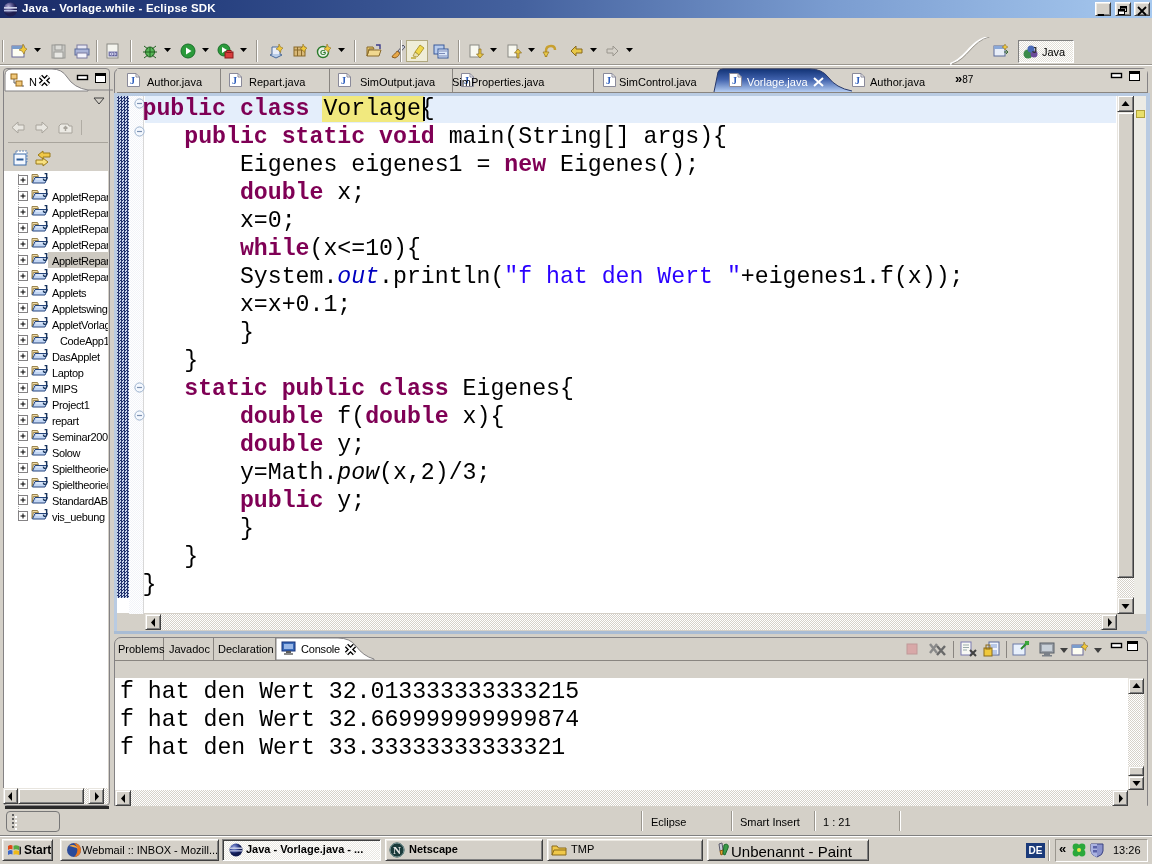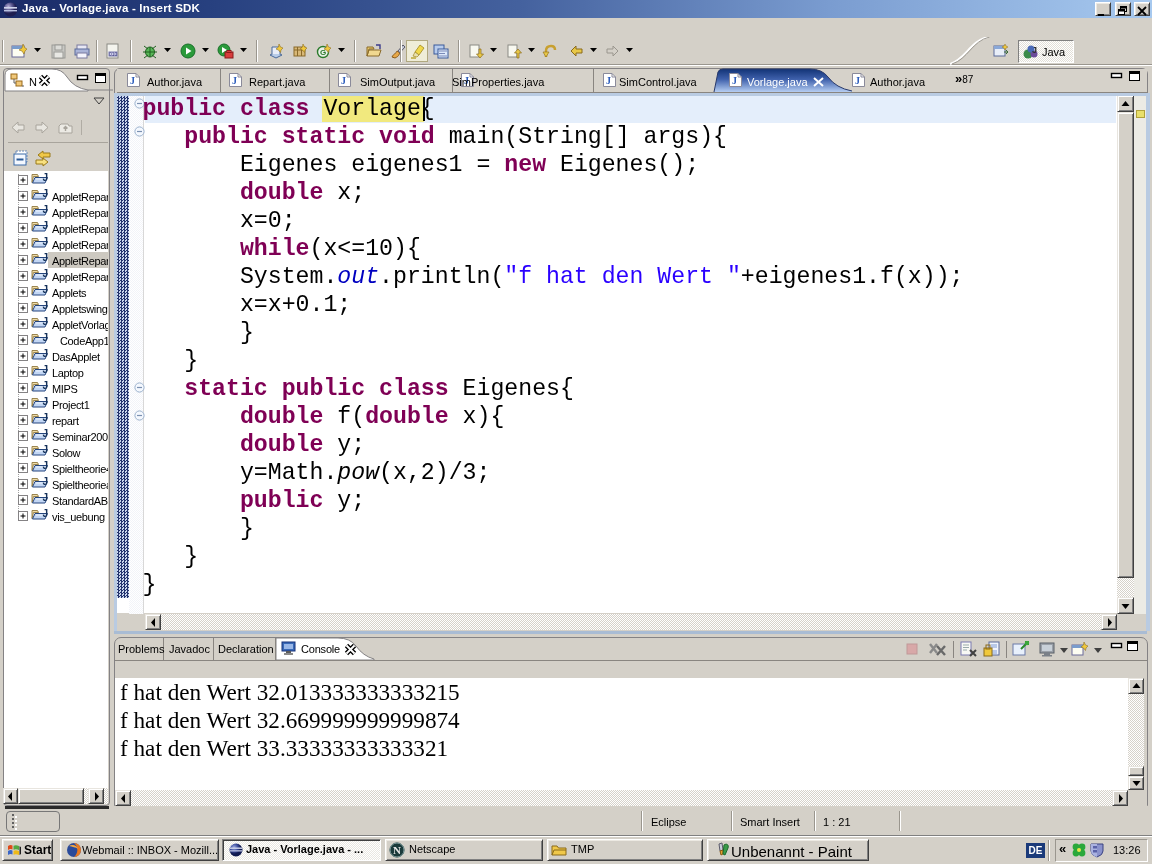--- a/index.html
+++ b/index.html
@@ -22,21 +22,21 @@
           <radialGradient id="ec" cx="35%" cy="30%">
             <stop offset="0%" stop-color="#b8b0d8"></stop>
             <stop offset="55%" stop-color="#5a5890"></stop>
             <stop offset="100%" stop-color="#1d1d50"></stop>
           </radialGradient>
         </defs>
         <circle cx="7.5" cy="7.5" r="7" fill="url(#ec)"></circle>
         <rect x="1" y="5" width="13" height="1.6" fill="#cfd4ec"></rect>
         <rect x="1" y="8" width="13" height="1.4" fill="#b8c0e0"></rect>
       </svg>
-      <div class="ab" style="left:22px;top:2px;font-size:11.5px;font-weight:bold;color:#fff;letter-spacing:.2px">Java - Vorlage.java - Insert SDK</div>
+      <div class="ab" style="left:22px;top:2px;font-size:11.5px;font-weight:bold;color:#fff;letter-spacing:.2px">Java - Vorlage.while - Eclipse SDK</div>
       <div class="ab raised" style="left:1095px;top:2px;width:16px;height:14px"><svg width="14" height="12">
           <rect x="2" y="9" width="6" height="2" fill="#000"></rect>
         </svg></div>
       <div class="ab raised" style="left:1115px;top:2px;width:16px;height:14px"><svg width="14" height="12">
           <rect x="4.5" y="1.5" width="6" height="5" fill="none" stroke="#000"></rect>
           <rect x="4.5" y="1.5" width="6" height="2" fill="#000"></rect>
           <rect x="2.5" y="4.5" width="6" height="5" fill="#fff" stroke="#000"></rect>
           <rect x="2.5" y="4.5" width="6" height="2" fill="#000"></rect>
         </svg></div>
       <div class="ab raised" style="left:1134px;top:2px;width:16px;height:14px"><svg width="14" height="12">
@@ -743,21 +743,21 @@
     <svg class="ab" style="left:1110px;top:642px" width="14" height="8">
       <rect x="1.5" y="1.5" width="10" height="4" fill="#fff" stroke="#000" stroke-width="1.4"></rect>
     </svg>
     <svg class="ab" style="left:1126px;top:640px" width="14" height="12">
       <rect x="1.5" y="1.5" width="10" height="9" fill="#fff" stroke="#000"></rect>
       <rect x="1.5" y="1.5" width="10" height="2.5" fill="#000"></rect>
     </svg>
     <div class="ab" style="left:115px;top:660px;width:1032px;height:1px;background:#898580"></div>
     <div class="ab" style="left:115px;top:661px;width:1032px;height:17px;background:#d4d0c8"></div>
     <div class="ab" style="left:115px;top:678px;width:1013px;height:112px;background:#fff"></div>
-    <div class="ab" style="left:120px;top:678px;font-family:Liberation Serif, serif;font-size:23.2px;line-height:28px;white-space:pre;color:#000">f hat den Wert 32.013333333333215
+    <div class="ab" style="left:120px;top:678px;font-family:Liberation Mono, monospace;font-size:23.2px;line-height:28px;white-space:pre;color:#000">f hat den Wert 32.013333333333215
 f hat den Wert 32.669999999999874
 f hat den Wert 33.33333333333321</div>
     <div class="ab sbtrack" style="left:1128px;top:678px;width:16px;height:112px"></div>
     <div class="ab sbbtn" style="left:1128px;top:678px;width:16px;height:16px">
       <svg width="9" height="8">
         <path d="M4.5 1 L0.5 6 L8.5 6 Z" fill="#000"></path>
       </svg>
     </div>
     <div class="ab thumb" style="left:1128px;top:766px;width:16px;height:10px"></div>
     <div class="ab sbbtn" style="left:1128px;top:776px;width:16px;height:14px">
@@ -819,21 +819,21 @@
       <rect x="1" y="4.5" width="12" height="1.4" fill="#cfd4ec"></rect>
       <rect x="1" y="7.2" width="12" height="1.3" fill="#b8c0e0"></rect>
     </svg>
     <div class="ab" style="left:246px;top:843px;width:131px;font-size:11px;font-weight:bold;white-space:nowrap;overflow:hidden">Java - Vorlage.java - ...</div>
     <div class="ab raised" style="left:385px;top:839px;width:158px;height:22px"></div>
     <svg class="ab" style="left:389px;top:842px" width="16" height="16">
       <circle cx="8" cy="8" r="7" fill="#1a3a3a" stroke="#0a1a1a"></circle>
       <circle cx="8" cy="8" r="7" fill="none" stroke="#8aa"></circle>
       <text x="4" y="12" font-size="11" font-weight="bold" fill="#e8e8e8" font-family="Liberation Serif">N</text>
     </svg>
-    <div class="ab" style="left:409px;top:843px;width:130px;font-size:11px;font-weight:normal;white-space:nowrap;overflow:hidden">Netscape</div>
+    <div class="ab" style="left:409px;top:843px;width:130px;font-size:11px;font-weight:bold;white-space:nowrap;overflow:hidden">Netscape</div>
     <div class="ab raised" style="left:547px;top:839px;width:156px;height:22px"></div>
     <svg class="ab" style="left:551px;top:843px" width="16" height="14">
       <path d="M1 12 L1 3 L6 3 L7.5 5 L15 5 L15 12 Z" fill="#f0c84a" stroke="#8a6a1a"></path>
       <path d="M1 12 L3 7 L15 7" fill="none" stroke="#8a6a1a"></path>
     </svg>
     <div class="ab" style="left:571px;top:843px;width:128px;font-size:11px;font-weight:normal;white-space:nowrap;overflow:hidden">TMP</div>
     <div class="ab raised" style="left:707px;top:839px;width:162px;height:22px"></div>
     <svg class="ab" style="left:715px;top:841px" width="16" height="18">
       <path d="M4 3 L7 2 L8 9 L5 10 Z" fill="#c8ccd8" stroke="#5a5a6a"></path>
       <path d="M5 10 L8 9 L8 13 L6 14 Z" fill="#e8a030" stroke="#8a5a10"></path>

